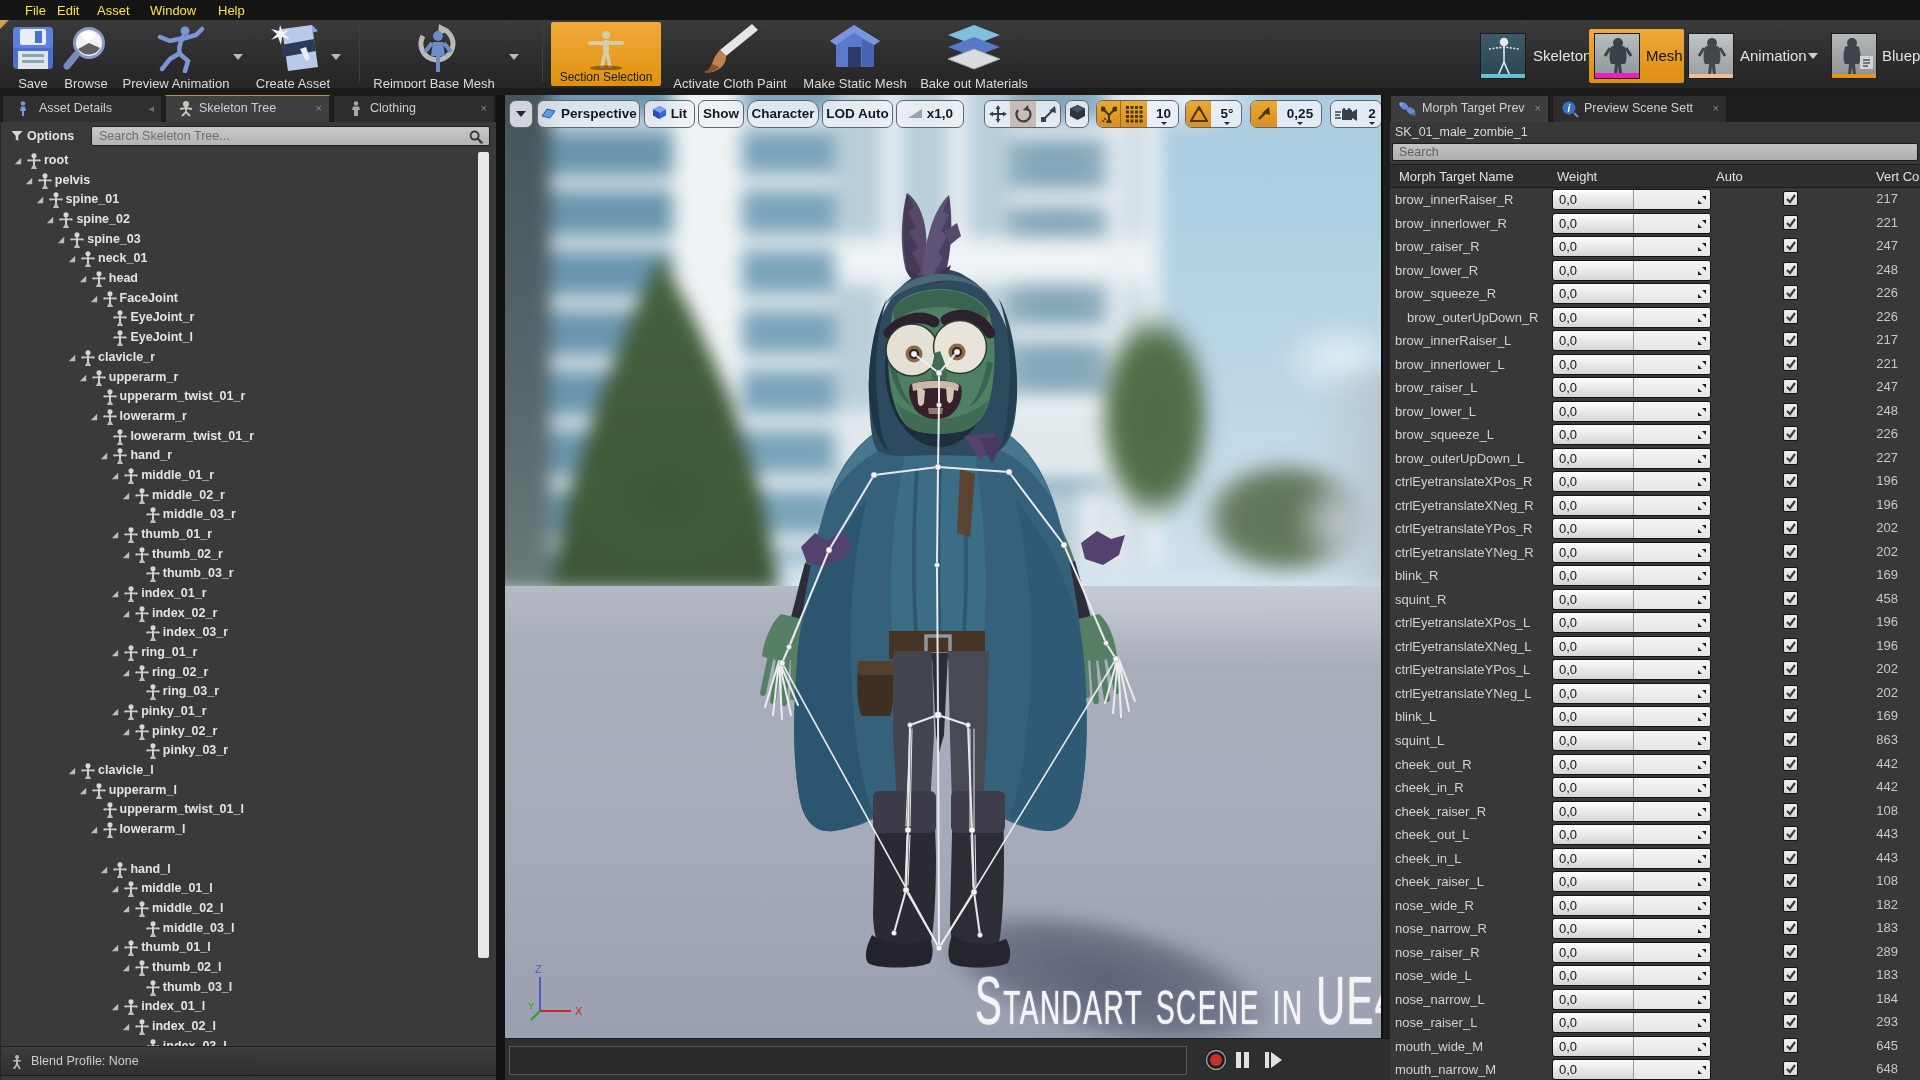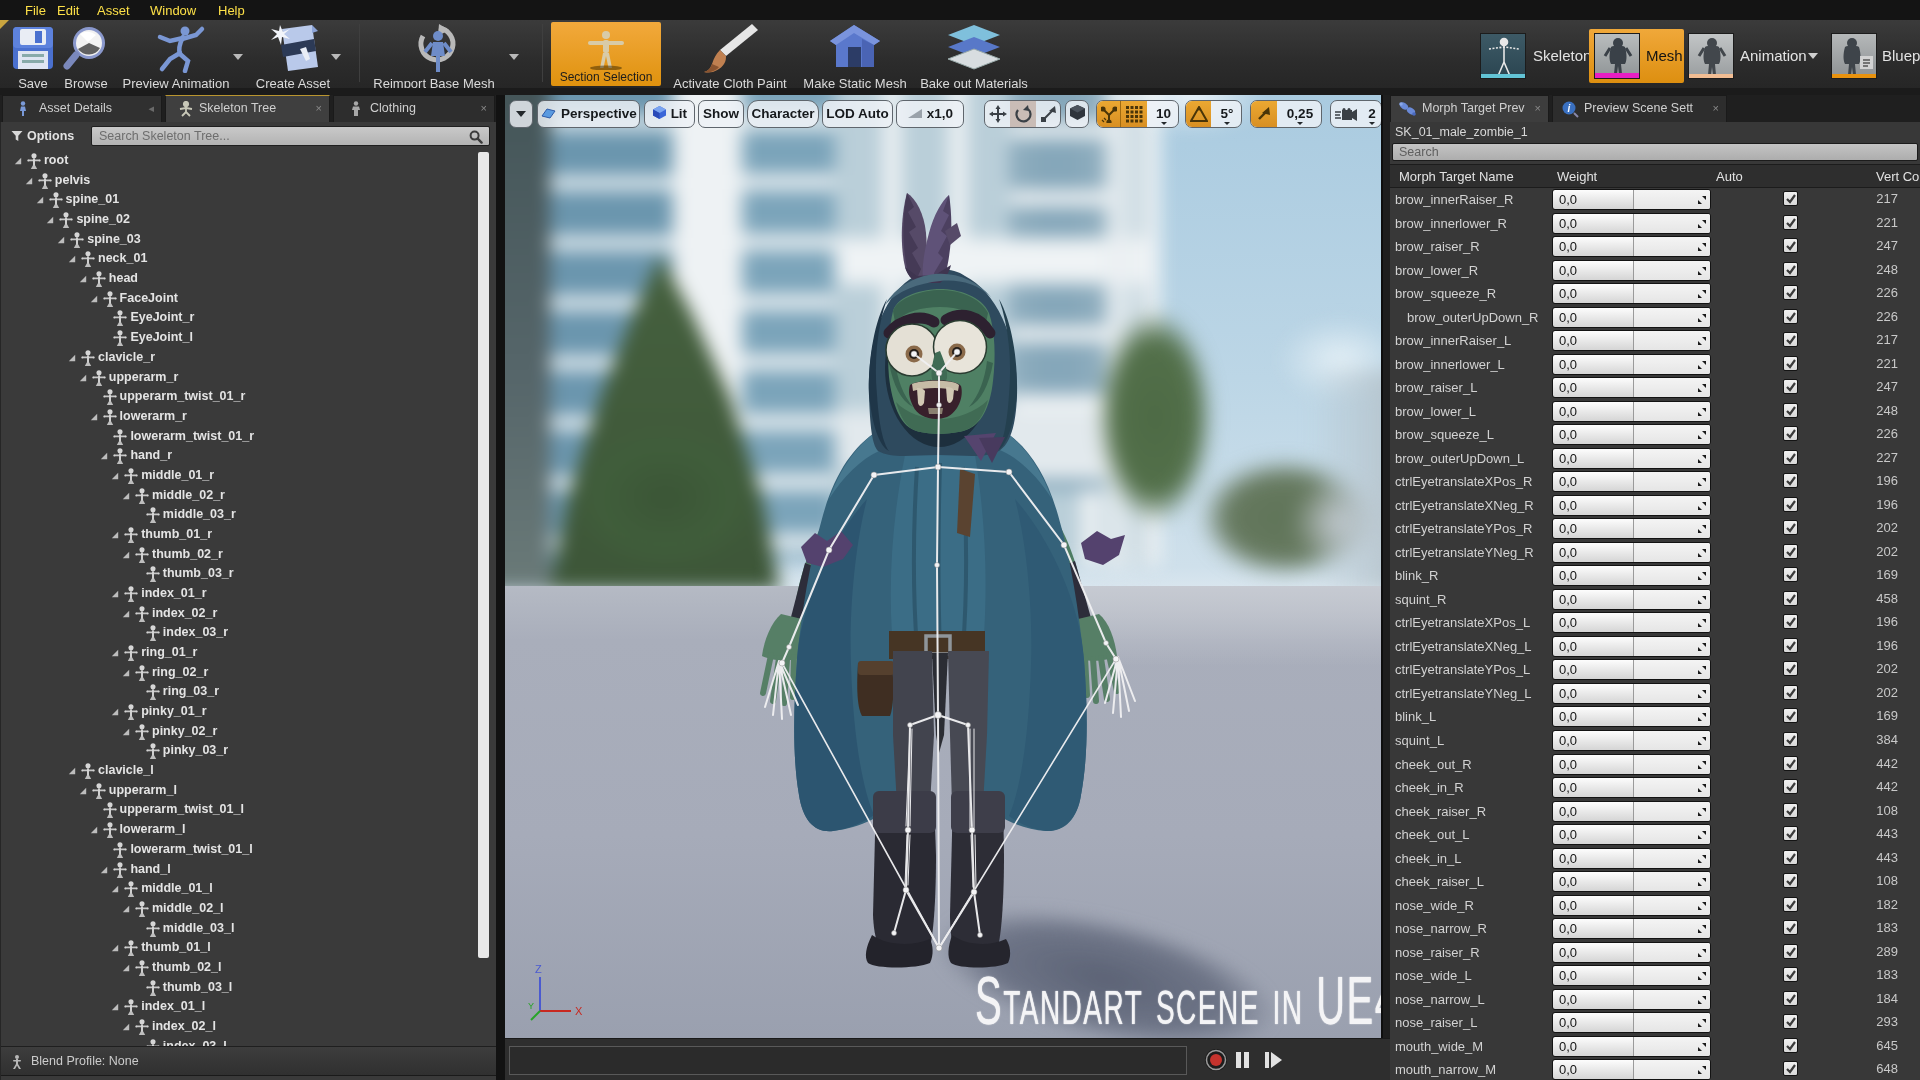--- a/index.html
+++ b/index.html
@@ -920,36 +920,20 @@
               <rect x="5.6" y="5" width="1.8" height="7"></rect>
               <rect x="0.5" y="6.2" width="12" height="1.6" rx="0.8" opacity="0.9"></rect>
               <circle cx="1.2" cy="7" r="1" opacity="0.8"></circle>
               <circle cx="11.8" cy="7" r="1" opacity="0.8"></circle>
               <path d="M3.5 15 L9.5 15 L7.5 11.5 L5.5 11.5 Z" opacity="0.85"></path>
             </g>
           </svg>
         </span>
         <span style="position:absolute;left:118.6px;top:2px">lowerarm_l</span>
       </div>
-<div class="trow" style="left:0;top:689.8px;width:496px;">
-        <span style="position:absolute;left:99.4px;top:0"></span>
-        <span style="position:absolute;left:112.4px;top:0">
-          <svg class="tico" width="14" height="17" viewBox="0 0 13 16">
-            <g fill="#d6d6d6">
-              <circle cx="6.5" cy="2.6" r="2.4"></circle>
-              <rect x="5.6" y="5" width="1.8" height="7"></rect>
-              <rect x="0.5" y="6.2" width="12" height="1.6" rx="0.8" opacity="0.9"></rect>
-              <circle cx="1.2" cy="7" r="1" opacity="0.8"></circle>
-              <circle cx="11.8" cy="7" r="1" opacity="0.8"></circle>
-              <path d="M3.5 15 L9.5 15 L7.5 11.5 L5.5 11.5 Z" opacity="0.85"></path>
-            </g>
-          </svg>
-        </span>
-        <span style="position:absolute;left:129.4px;top:2px">lowerarm_twist_01_l</span>
-      </div>
 <div class="trow" style="left:0;top:709.5px;width:496px;">
         <span style="position:absolute;left:99.4px;top:0">
           <svg class="texp" width="8" height="8" viewBox="0 0 8 8">
             <path d="M7.2 0.8 L7.2 7.2 L0.8 7.2 Z" fill="#bdbdbd"></path>
           </svg>
         </span>
         <span style="position:absolute;left:112.4px;top:0">
           <svg class="tico" width="14" height="17" viewBox="0 0 13 16">
             <g fill="#d6d6d6">
               <circle cx="6.5" cy="2.6" r="2.4"></circle>
@@ -1866,21 +1850,21 @@
           <svg style="position:absolute;right:5px;top:5px" width="10" height="10" viewBox="0 0 10 10">
             <path d="M9,1 L9,5 L5,1 Z M1,9 L1,5 L5,9 Z" fill="#1a1a1a"></path>
           </svg>
         </span>
       </span>
       <span class="chk">
         <svg style="position:absolute;left:1px;top:1px" width="12" height="12" viewBox="0 0 12 12">
           <path d="M2,6 L5,9 L10,2" stroke="#3a3a3a" stroke-width="2.2" fill="none"></path>
         </svg>
       </span>
-      <span class="cnt">384</span>
+      <span class="cnt">863</span>
     </div>
 <div class="mrow" style="top:657.5px;">
       <span style="position:absolute;left:5px;top:4px;">cheek_out_R</span>
       <span class="spin">
         <span class="v">0,0</span>
         <span class="rt">
           <svg style="position:absolute;right:5px;top:5px" width="10" height="10" viewBox="0 0 10 10">
             <path d="M9,1 L9,5 L5,1 Z M1,9 L1,5 L5,9 Z" fill="#1a1a1a"></path>
           </svg>
         </span>

